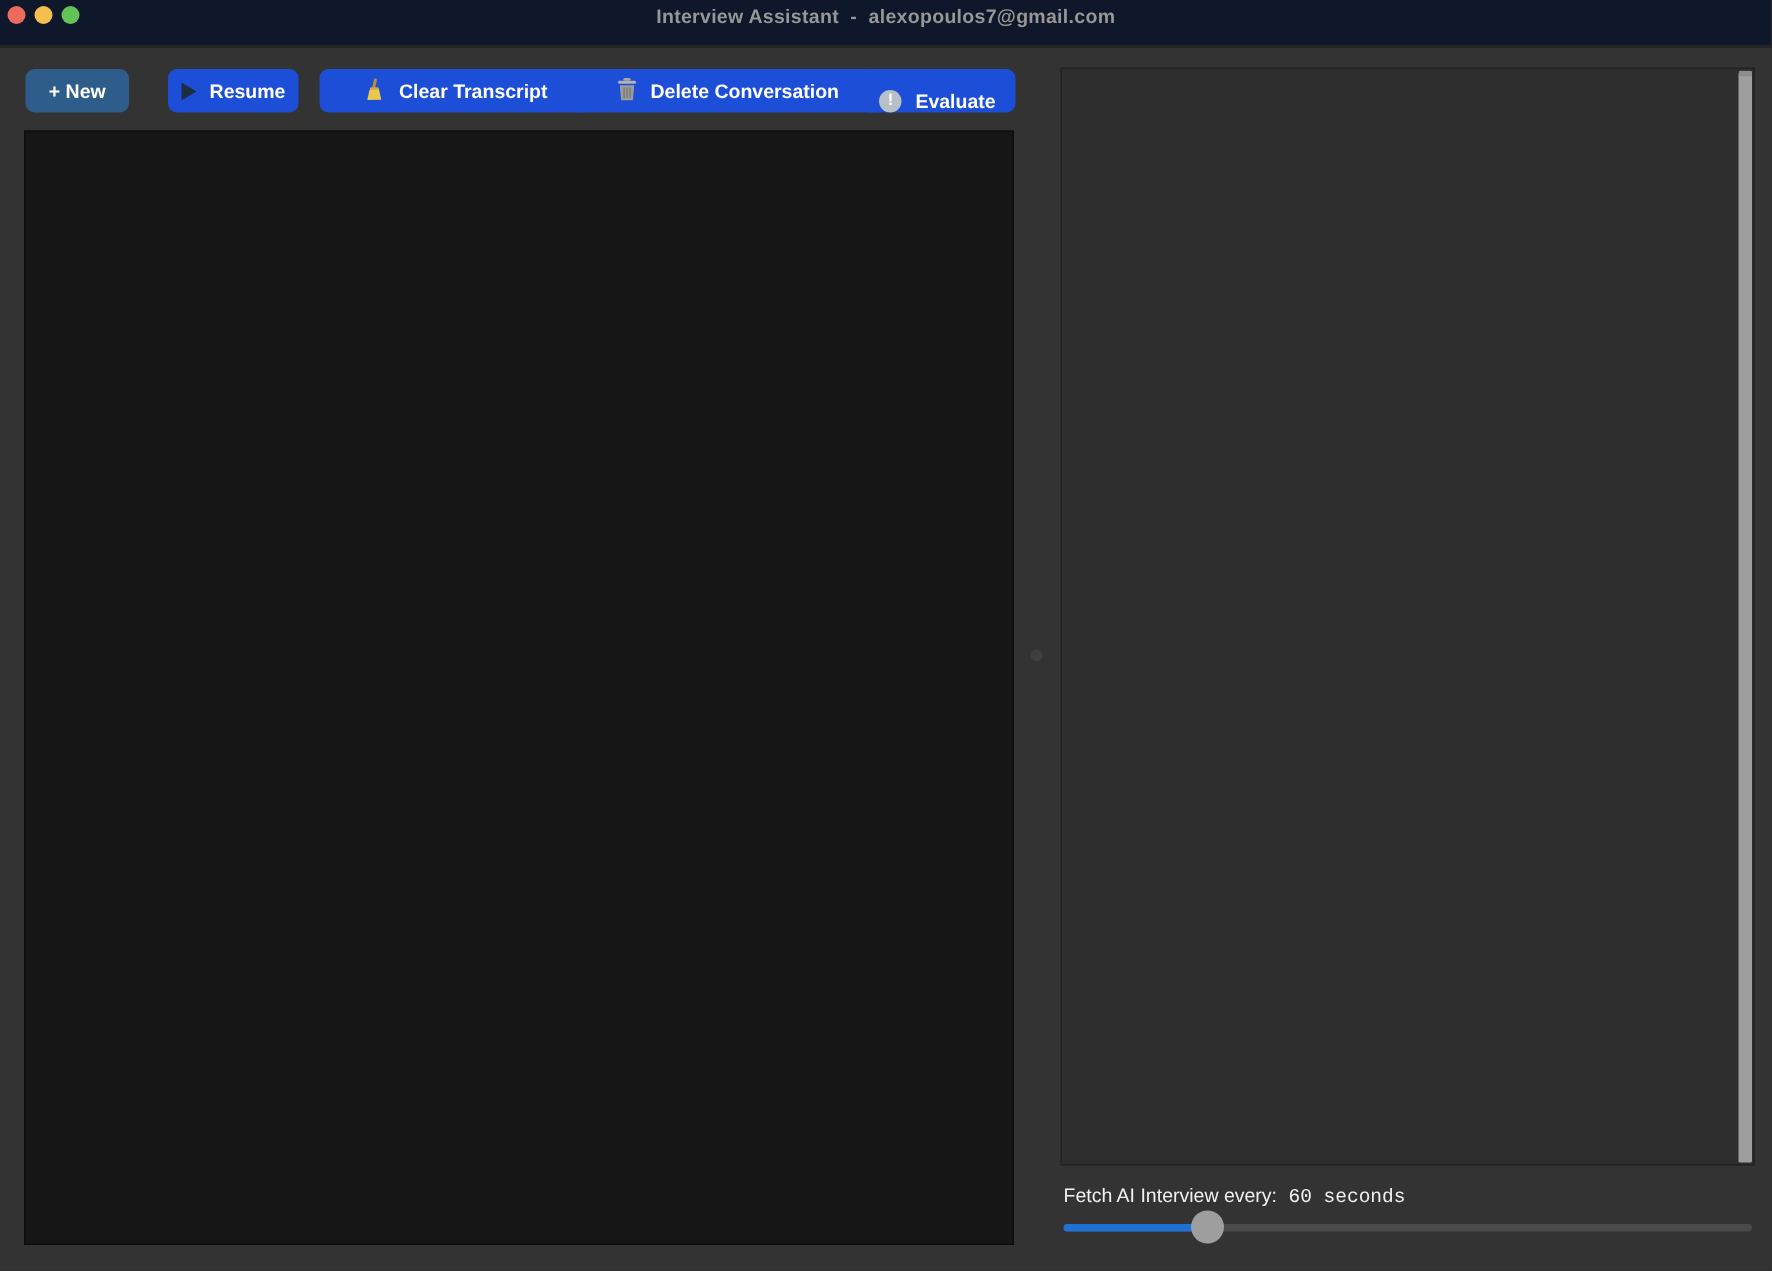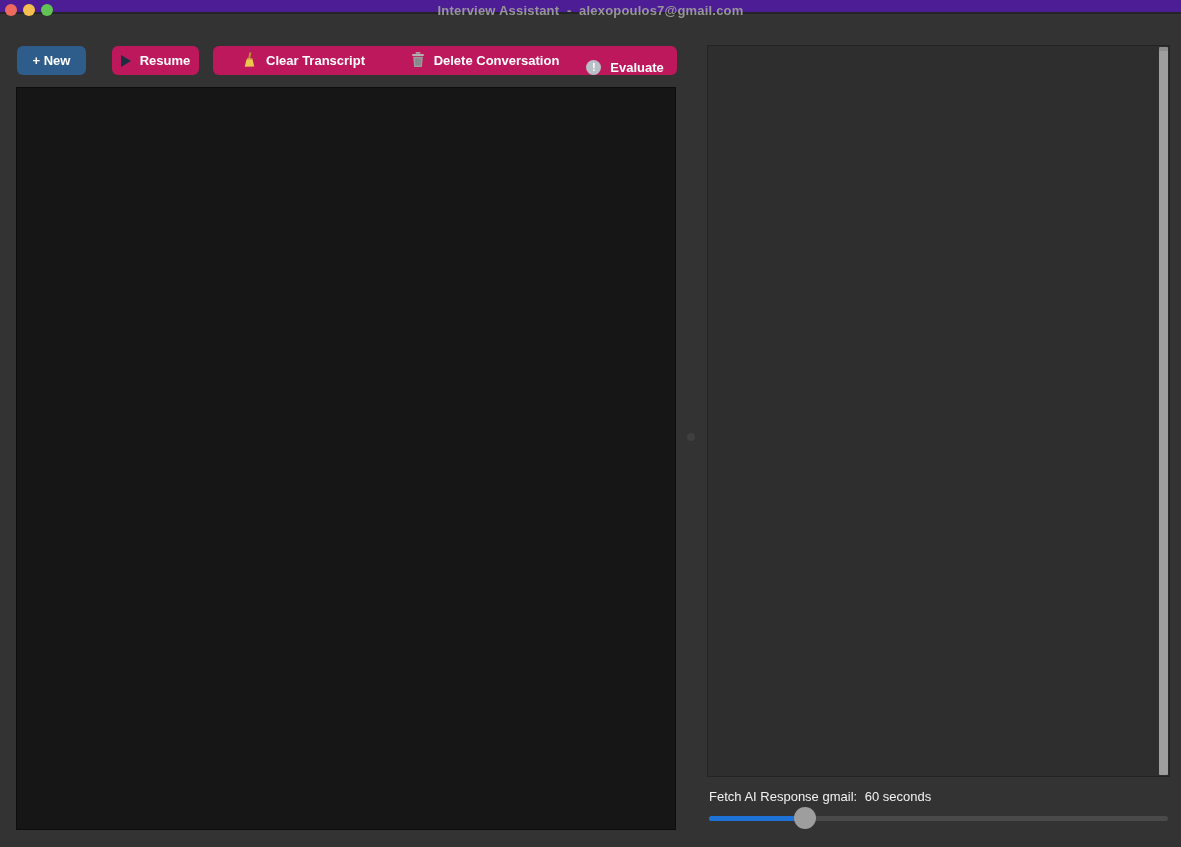--- a/index.html
+++ b/index.html
@@ -10,22 +10,22 @@
     overflow: hidden;
   }
   .window {
     position: relative;
     width: 1181px; height: 847px;
     background: #333333;
   }
 
   
   .titlebar {
-    position: absolute; top: 0; left: 0; right: 0; height: 14px;
-    background: #4c1d95;
+    position: absolute; top: 0; left: 0; right: 0; height: 32px;
+    background: #0f172a;
     border-bottom: 2px solid #242424;
   }
   .traffic-lights {
     position: absolute; left: 5px; top: 4px;
     display: flex; gap: 6px;
   }
   .light { width: 12px; height: 12px; border-radius: 50%; display: inline-block; }
   .light.red    { background: #ed6a5e; }
   .light.yellow { background: #f4bf4f; }
   .light.green  { background: #61c454; }
@@ -36,21 +36,21 @@
     letter-spacing: 0.2px;
     white-space: pre;
   }
 
   
   .toolbar { position: absolute; top: 46px; left: 0; width: 100%; height: 29px; }
   .btn {
     position: absolute; top: 0; height: 29px;
     display: inline-flex; align-items: center; justify-content: center;
     gap: 9px;
-    background: #be185d; color: #ffffff;
+    background: #1d4ed8; color: #ffffff;
     border: none; border-radius: 6px;
     font-family: "Liberation Sans", sans-serif;
     font-size: 13px; font-weight: bold;
     cursor: pointer;
   }
   .btn.dark { background: #2e5d8c; }
   #btn-new      { left: 17px;  width: 69px;  }
   #btn-resume   { left: 112px; width: 87px;  }
   #btn-clear    { left: 213px; width: 181px; }
   #btn-delete   { left: 379px; width: 212px; }
@@ -98,21 +98,21 @@
     background: #9e9e9e;
     border-top: 4px solid #8d8d8d;
     border-radius: 1px;
   }
 
   
   .fetch-label {
     position: absolute; left: 709px; top: 789px;
     color: #f2f2f2; font-size: 13px;
   }
-  .fetch-label .value { margin-left: 4px; }
+  .fetch-label .value { margin-left: 4px; font-family: Liberation Mono, monospace; }
   .slider {
     position: absolute; left: 709px; top: 807px;
     width: 459px; height: 22px;
   }
   .slider-track {
     position: absolute; left: 0; right: 0; top: 9px; height: 5px;
     background: #4a4a4a; border-radius: 3px;
   }
   .slider-fill {
     position: absolute; left: 0; top: 0; bottom: 0;
@@ -185,21 +185,21 @@
 
   <div class="left-panel"></div>
 
   <div class="splitter-dot"></div>
 
   <div class="right-panel">
     <div class="scroll-thumb"></div>
   </div>
 
   <div class="fetch-label">
-    <span>Fetch AI Response gmail:</span>
+    <span>Fetch AI Interview every:</span>
     <span class="value">60 seconds</span>
   </div>
 
   <div class="slider">
     <div class="slider-track">
       <div class="slider-fill" style="width: 21%;"></div>
     </div>
     <div class="slider-thumb" style="left: calc(21% - 11px);"></div>
   </div>
 

